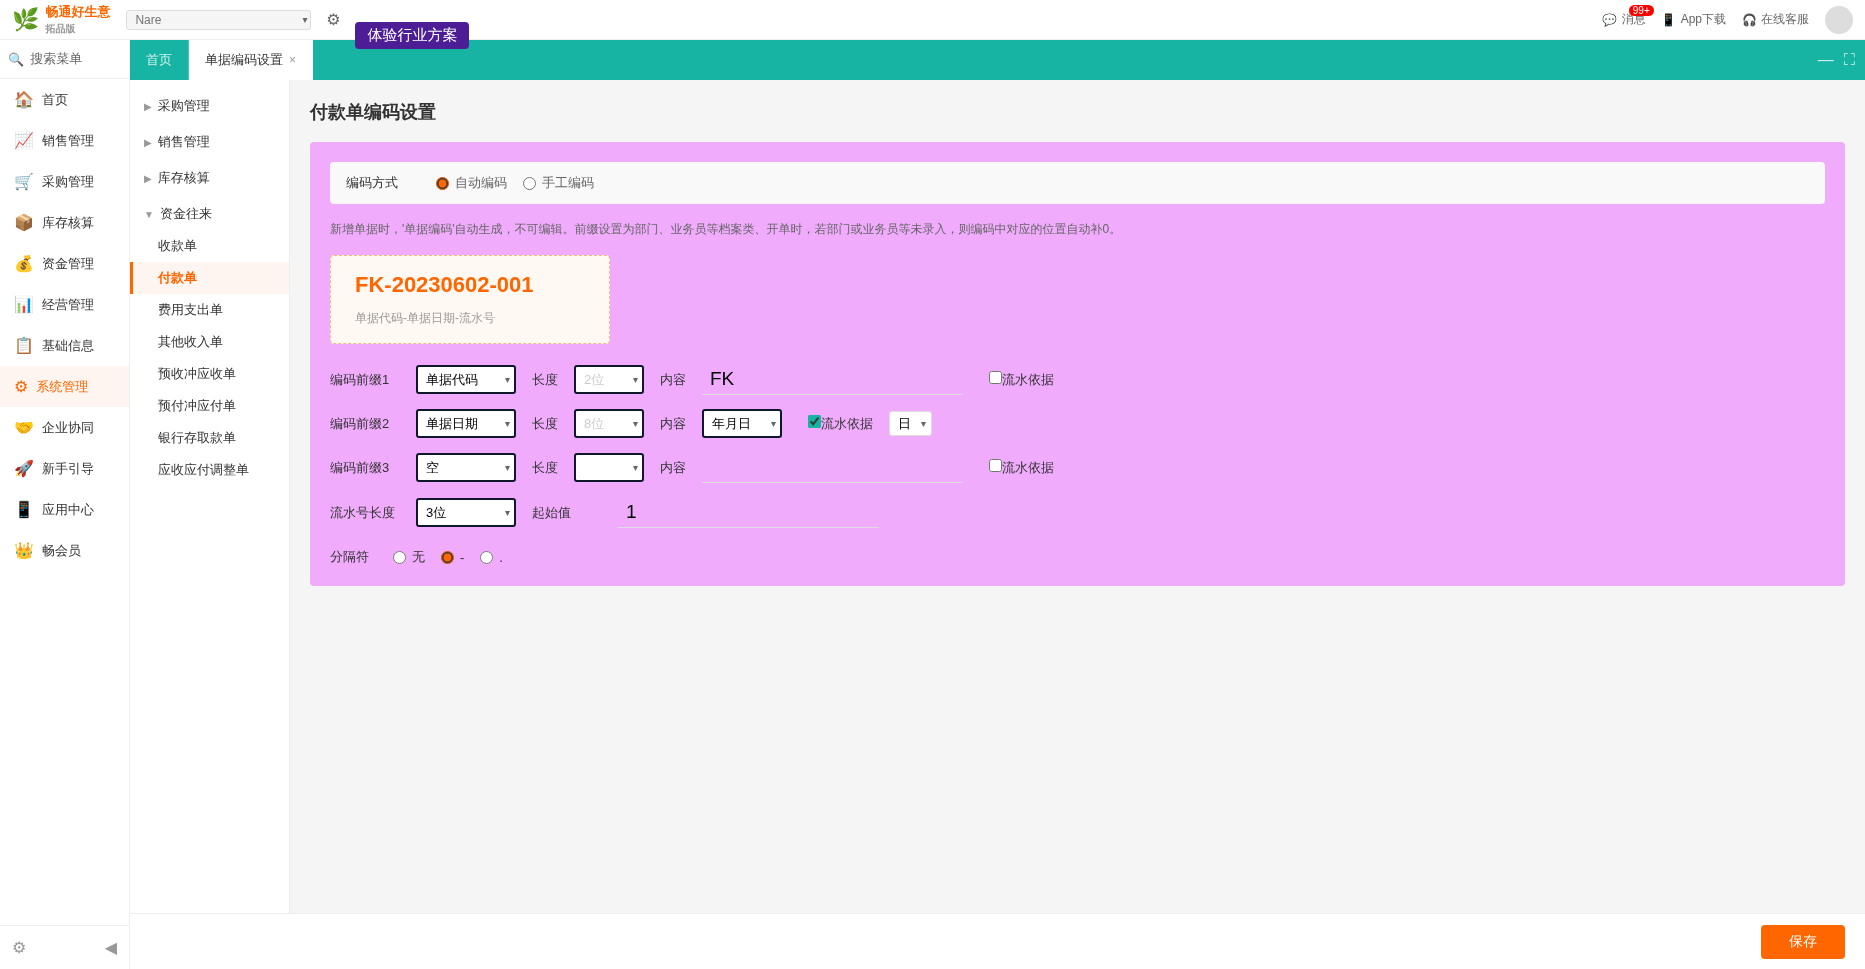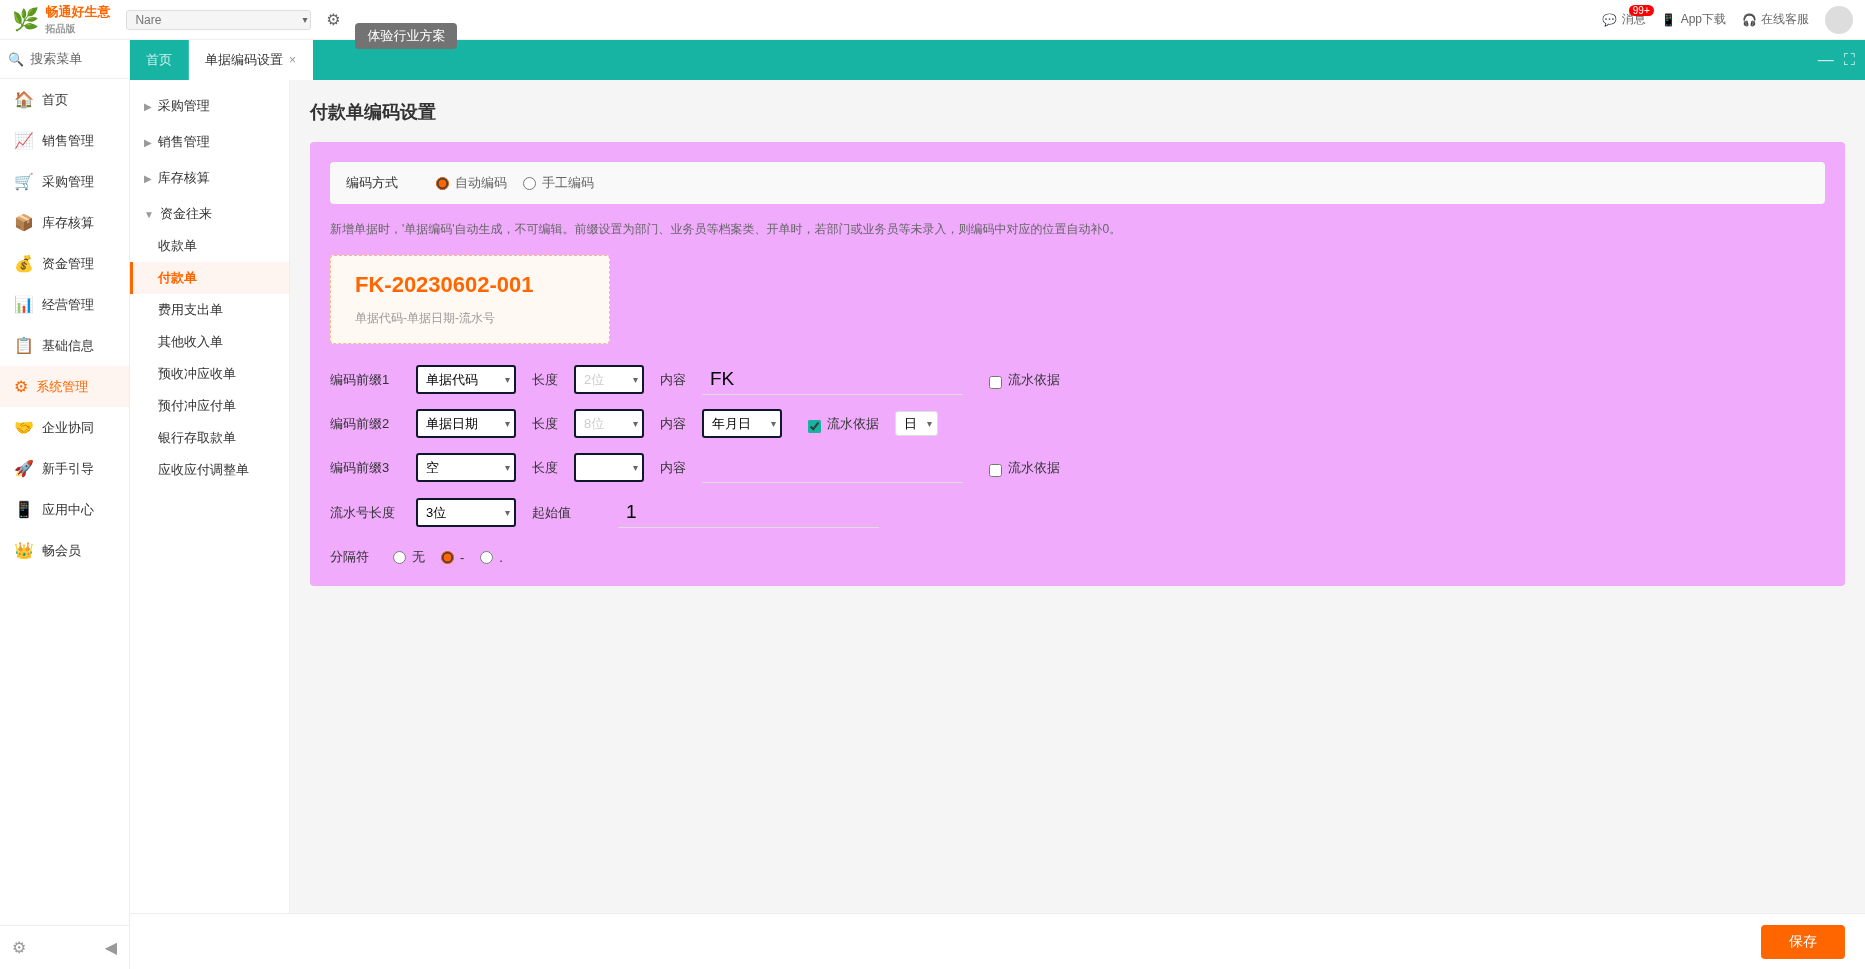--- a/index.html
+++ b/index.html
@@ -33,26 +33,26 @@
     .company-select-wrap { position: relative; display: flex; align-items: center; }
     .company-select-wrap::after { content: '▾'; position: absolute; right: 4px; font-size: 10px; color: #666; pointer-events: none; }
     .gear-btn {
       width: 28px; height: 28px;
       background: none; border: none;
       cursor: pointer;
       display: flex; align-items: center; justify-content: center;
       color: #666; font-size: 16px;
     }
     .trial-btn {
-      background: #737373;
+      background: #4c1d95;
       color: #fff;
       border: none;
       border-radius: 4px;
       padding: 4px 12px;
-      font-size: 13px;
+      font-size: 15px;
       cursor: pointer;
       margin-top: 32px;
     }
     .msg-badge { position: relative; display: flex; align-items: center; gap: 4px; cursor: pointer; }
     .badge { background: #f00; color: #fff; font-size: 10px; border-radius: 8px; padding: 0 4px; position: absolute; top: -6px; right: -8px; }
     .avatar { width: 28px; height: 28px; background: #ddd; border-radius: 50%; }
 
     
     .layout { display: flex; height: calc(969px - 40px); }
 
@@ -217,21 +217,21 @@
       border: none;
       border-bottom: 1px solid #ddd;
       padding: 4px 8px;
       font-size: 19px;
       background: transparent;
       min-width: 80px;
       outline: none;
     }
     .length-label { font-size: 13px; color: #333; white-space: nowrap; }
     .content-label { font-size: 13px; color: #333; white-space: nowrap; }
-    .checkbox-item { display: flex; align-items: flex-end; gap: 6px; font-size: 13px; cursor: pointer; padding-left: 10px; }
+    .checkbox-item { display: flex; align-items: flex-start; font-size: 13px; cursor: pointer; padding-left: 10px; }
     .checkbox-item input { accent-color: #17b3a3; }
 
     
     .serial-row { display: flex; align-items: center; gap: 16px; margin-bottom: 20px; }
 
     
     .separator-row { display: flex; align-items: center; gap: 16px; }
     .sep-label { font-size: 13px; color: #333; margin-right: 8px; }
     .sep-radio { display: flex; align-items: center; gap: 6px; font-size: 13px; cursor: pointer; }
 

